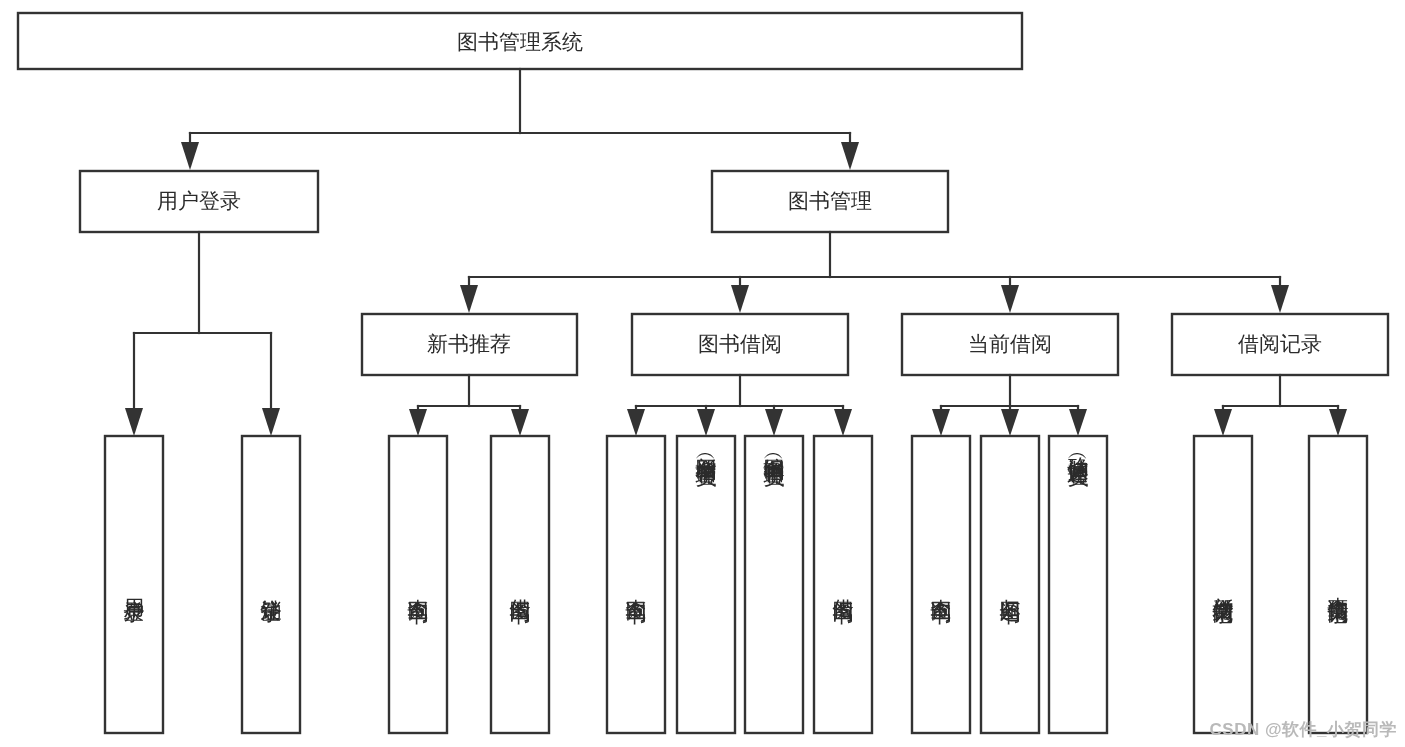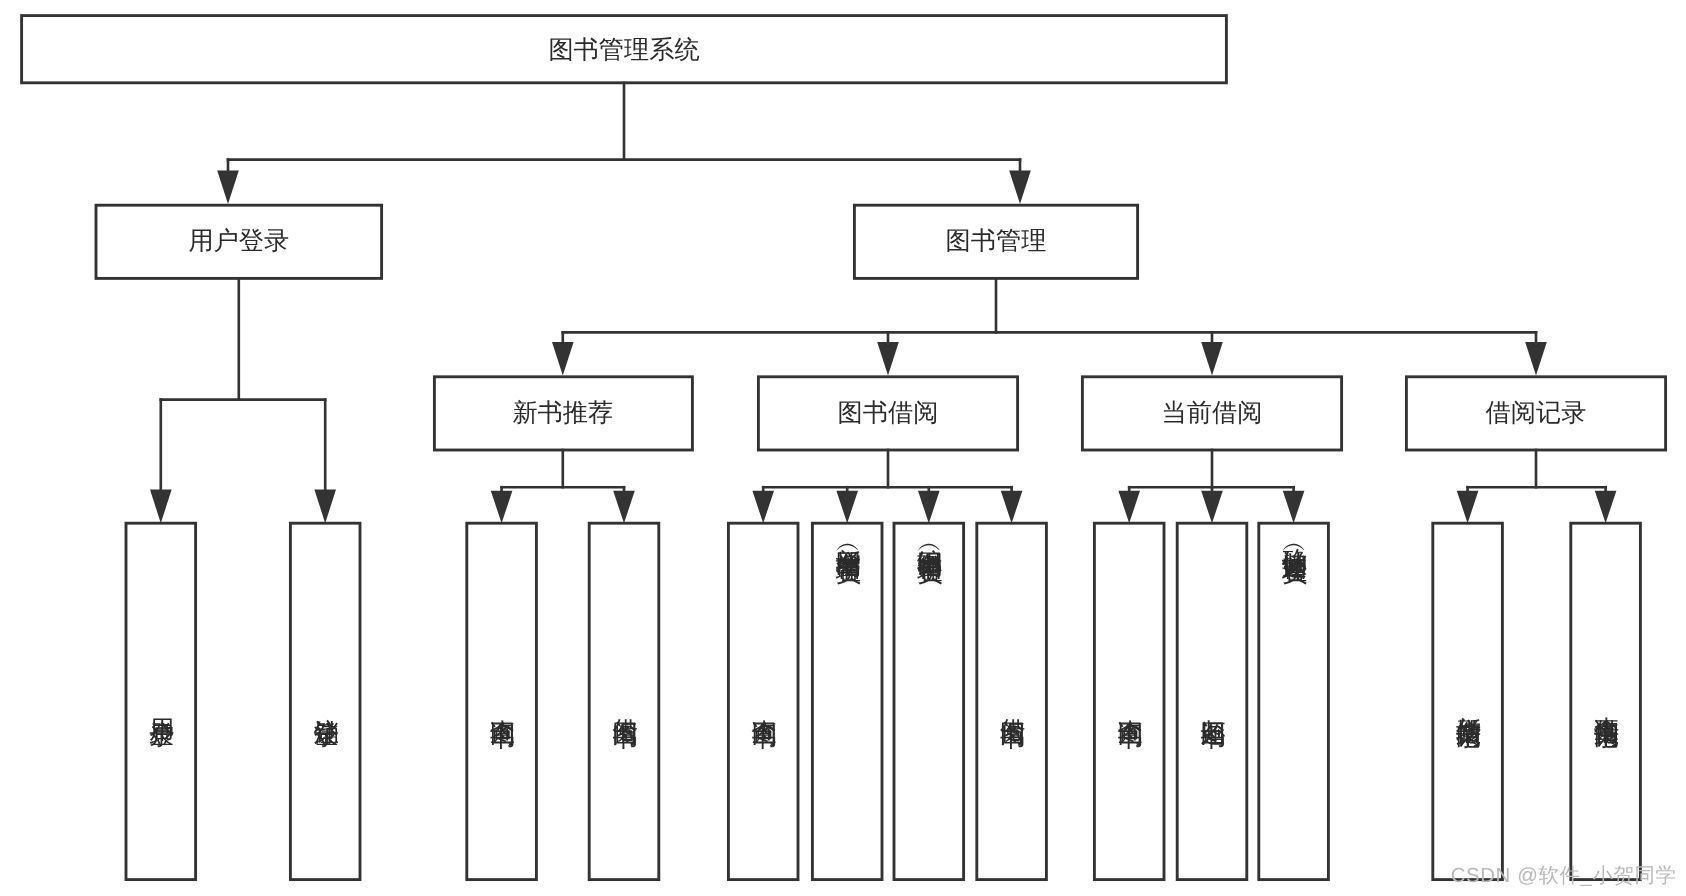--- a/index.html
+++ b/index.html
@@ -70,20 +70,21 @@
   }
   .watermark {
     position: absolute;
     right: 8px;
     bottom: 6px;
     font-family: "Liberation Sans", "DejaVu Sans", sans-serif;
     font-size: 17px;
     color: #b9b9b9;
     letter-spacing: 0.5px;
     white-space: nowrap;
+    font-weight: bold;
   }
 </style>
 </head>
 <body>
 
 <div id="diagram-root">
 
   <svg class="tree" viewBox="0 0 1405 747">
     <defs></defs>
 

